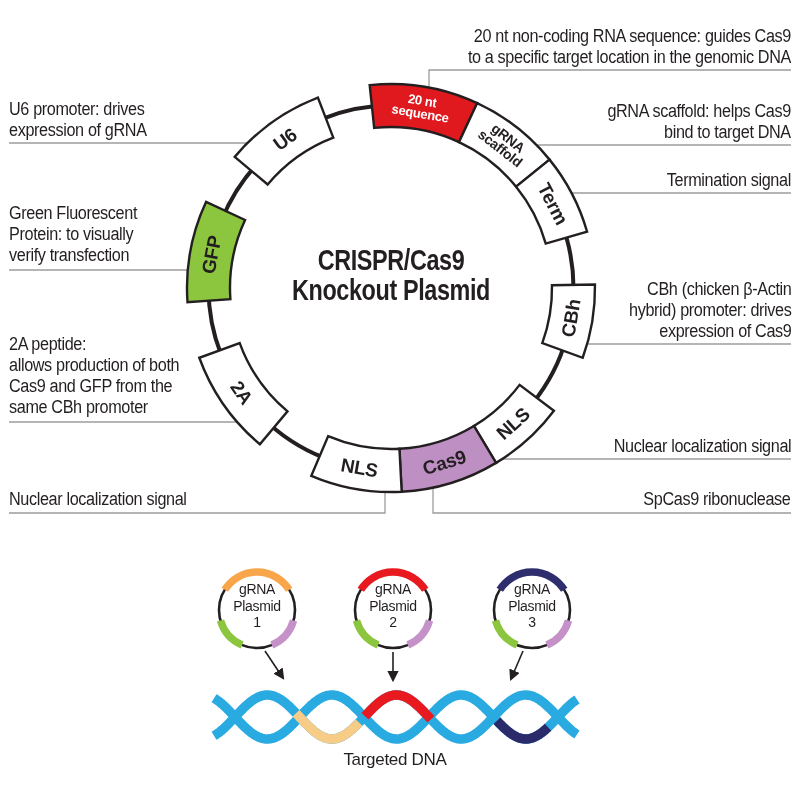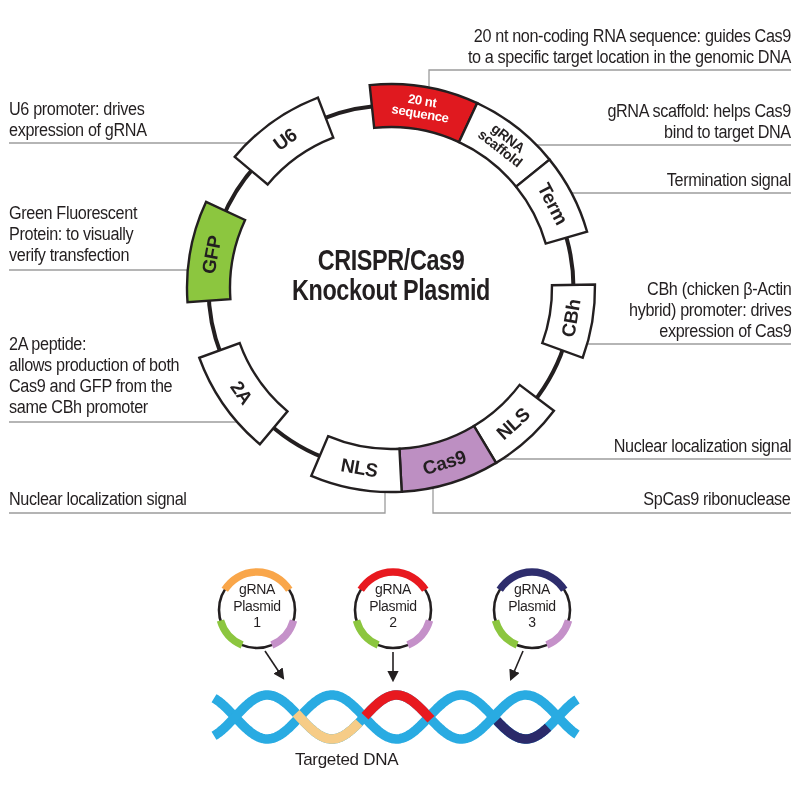--- a/index.html
+++ b/index.html
@@ -7,21 +7,21 @@
        font-family:"Liberation Sans",sans-serif;color:#231f20;}
   #stage{position:absolute;inset:0;width:800px;height:800px;}
   svg#diagram{position:absolute;left:0;top:0;}
   .ann{position:absolute;font-size:18px;line-height:21px;letter-spacing:-0.4px;white-space:nowrap;}
   .ann.left{left:9px;text-align:left;transform:scaleX(0.9);transform-origin:left top;}
   .ann.right{right:9px;text-align:right;transform:scaleX(0.9);transform-origin:right top;}
   .title{position:absolute;left:241px;top:245px;width:300px;text-align:center;
          font-weight:bold;font-size:30px;line-height:30px;letter-spacing:-0.5px;
          transform:scaleX(0.78);transform-origin:center top;}
   .mini-label{position:absolute;width:90px;text-align:center;font-size:14px;line-height:16.5px;letter-spacing:-0.3px;}
-  .dna-label{position:absolute;left:295px;top:750px;width:200px;text-align:left;
+  .dna-label{position:absolute;left:295px;top:750px;width:200px;text-align:center;
              font-size:17px;letter-spacing:-0.3px;}
 </style>
 </head>
 <body>
 
 <div id="stage">
 
   <svg id="diagram" width="800" height="800" viewBox="0 0 800 800">
     <defs>
       <marker id="ah" viewBox="0 0 10 10" refX="8" refY="5" markerWidth="7" markerHeight="7" orient="auto">

